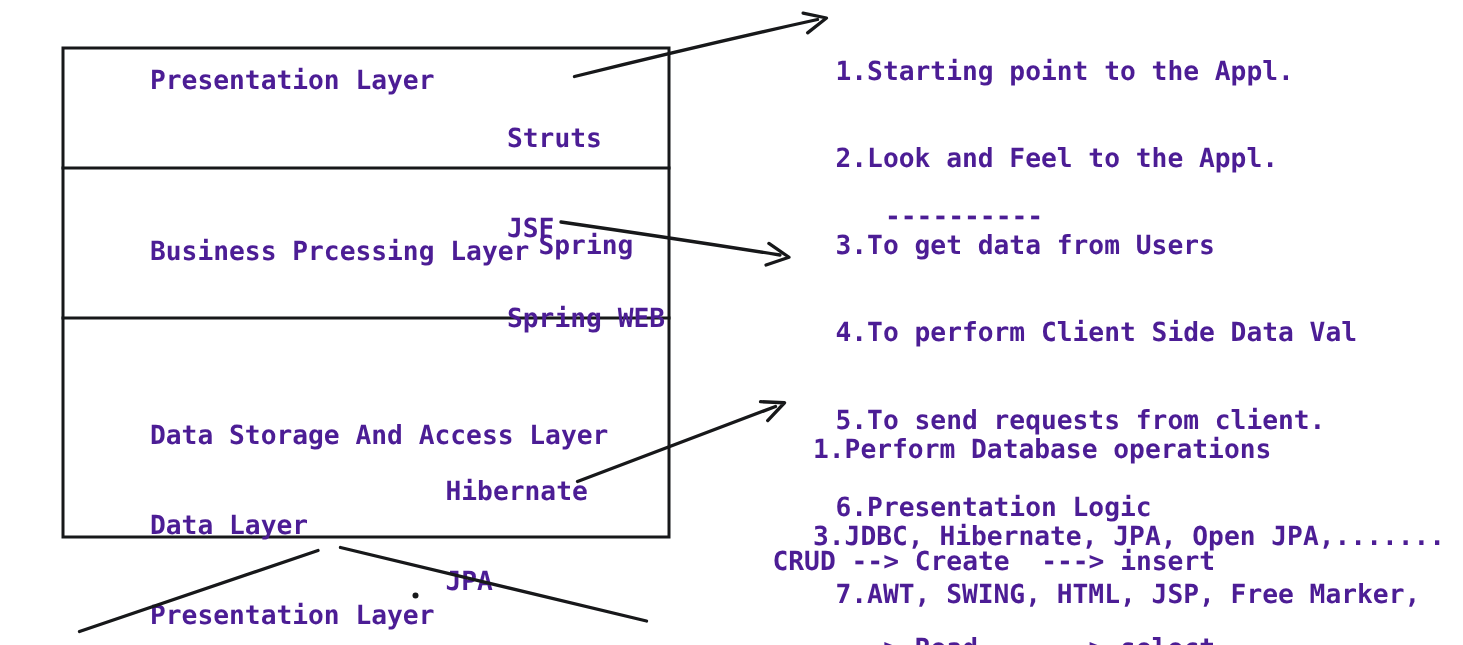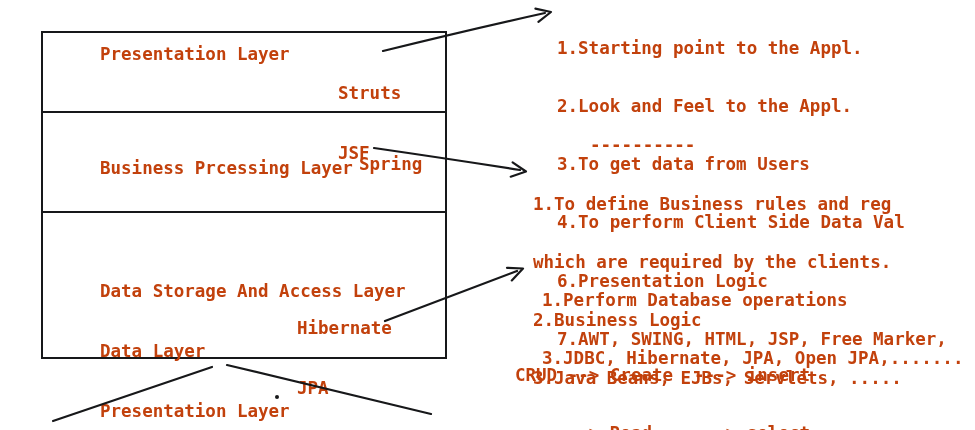--- a/index.html
+++ b/index.html
@@ -4,21 +4,21 @@
 <style>
   html, body { margin: 0; padding: 0; background: #ffffff; }
   .canvas {
     position: relative;
     width: 975px;
     height: 430px;
     background: #ffffff;
     font-family: "DejaVu Sans Mono", "Liberation Mono", monospace;
     font-weight: bold;
     font-size: 17.5px;
-    color: #c2410c;
+    color: #4c1d95;
     overflow: hidden;
   }
   .abs { position: absolute; white-space: pre; }
   .box {
     position: absolute;
     left: 41px; top: 31px;
     width: 402px; height: 324px;
     border: 2px solid #17181a;
     background: transparent;
   }
@@ -48,20 +48,21 @@
 <div class="canvas">
 
   <div class="box"></div>
   <div class="divider" style="top:111px;"></div>
   <div class="divider" style="top:211px;"></div>
 
   <div class="abs" style="left:100px; top:44px;">Presentation Layer</div>
   <div class="abs lines20" style="left:310px; top:43px;margin-left:28px;">
     <div>Struts</div>
     <div>JSF</div>
+    <div>Spring WEB</div>
   </div>
 
   <div class="abs" style="left:100px; top:139px;margin-top:19px;">Business Prcessing Layer</div>
   <div class="abs" style="left:359px; top:154px;">Spring</div>
 
   <div class="abs lines20" style="left:100px; top:241px;">
     <div>Data Storage And Access Layer</div>
     <div>Data Layer</div>
     <div>Presentation Layer</div>
   </div>
@@ -72,31 +73,26 @@
     
     
     
   </div>
 
   <div class="abs lines19" style="left:557px; top:0px;">
     <div>1.Starting point to the Appl.</div>
     <div>2.Look and Feel to the Appl.</div>
     <div>3.To get data from Users</div>
     <div>4.To perform Client Side Data Val</div>
+    <div>5.To send requests from client.</div>
     <div>6.Presentation Logic</div>
     <div>7.AWT, SWING, HTML, JSP, Free Marker,</div>
   </div>
   <div class="abs" style="left:590px; top:135px;">----------</div>
 
-  <div class="abs lines19" style="left:533px; top:156px;">
-    <div>1.To define Business rules and reg</div>
-    <div>which are required by the clients.</div>
-    <div>2.Business Logic</div>
-    <div>3.Java Beans, EJBs, Servlets, .....</div>
-  </div>
 
   <div class="abs lines19" style="left:542px; top:252px;">
     <div>1.Perform Database operations</div>
     <div>3.JDBC, Hibernate, JPA, Open JPA,.......</div>
   </div>
 
   <div class="abs lines19" style="left:515px; top:327px;">
     <div>CRUD --&gt; Create  ---&gt; insert</div>
     <div>     --&gt; Read ------&gt; select</div>
     

